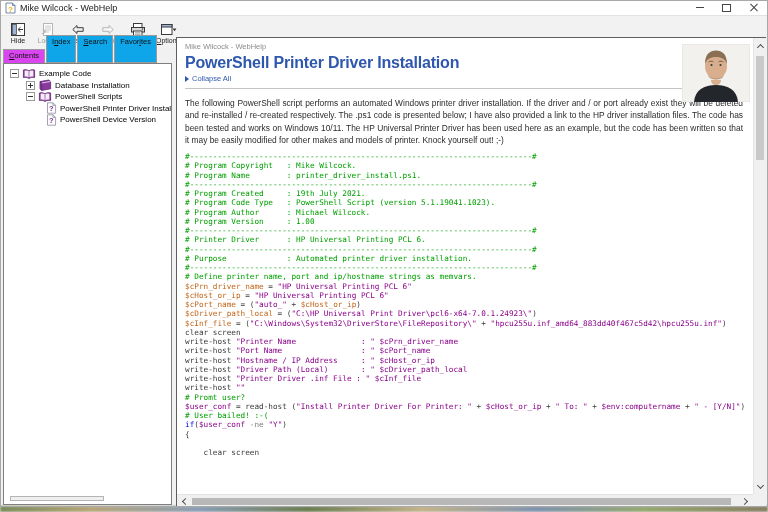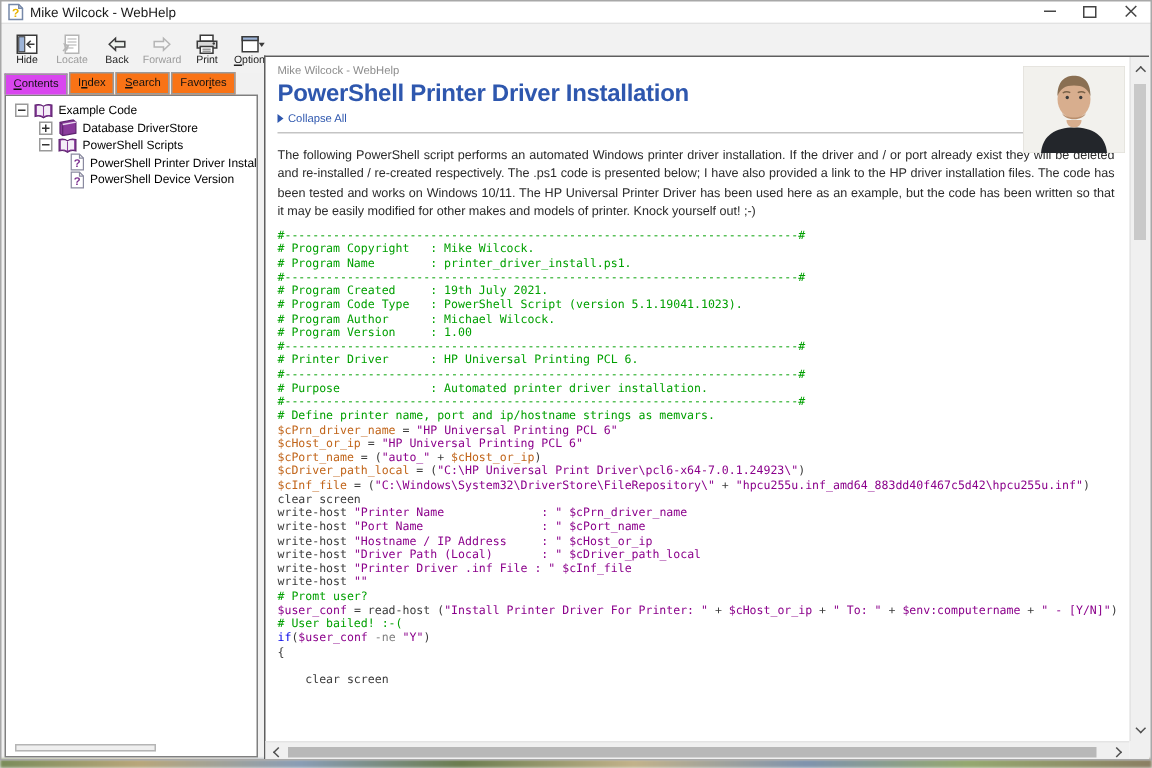--- a/index.html
+++ b/index.html
@@ -29,22 +29,22 @@
   .toolbar { position:absolute; top:15px; left:0; right:0; height:33px; background:#F2F2F2;
     border-top:1px solid #E2E2E2; z-index:5; }
   #toolbar-buttons { display:flex; padding-left:3px; height:100%; align-items:center; }
   .tb-btn { width:30px; height:30px; display:flex; flex-direction:column; align-items:center; justify-content:center; }
   .tb-icon { height:16px; display:flex; align-items:center; }
   .tb-label { font-size:7px; color:#222; margin-top:0px; }
   .tb-btn.disabled .tb-label { color:#9B9B9B; }
 
   
   #left-tabs { position:absolute; left:3px; top:49px; width:172px; height:14px; display:flex; align-items:flex-end; z-index:6; }
-  .tab { box-sizing:border-box; border:1px solid #9A9A9A; height:15px; padding:1px 5px 0; margin-right:1px;
-    background:#f97316; font-size:7.5px; color:#111; white-space:nowrap; }
+  .tab { box-sizing:border-box; border:1px solid #9A9A9A; height:28px; padding:1px 5px 0; margin-right:1px;
+    background:#0ea5e9; font-size:7.5px; color:#111; white-space:nowrap; }
   .tab.active { height:14px; background:#d946ef; border-bottom:none; }
 
   
   .tree-panel { position:absolute; left:3px; top:63px; width:169px; bottom:7px;
     background:#fff; border:1px solid #7F7F7F; box-sizing:border-box; overflow:hidden; z-index:5; }
   #tree { padding-top:4px; }
   .tree-row { display:flex; align-items:center; height:11.5px; font-size:8px; color:#000; white-space:nowrap; }
   .expander { position:relative; width:9px; height:9px; box-sizing:border-box; border:1px solid #9a9a9a;
     background:#fff; margin-right:3px; flex:none; }
   .expander::before { content:""; position:absolute; left:1px; right:1px; top:3px; height:1px; background:#333; }
@@ -209,21 +209,21 @@
       </div>
       <div class="tree-row" style="padding-left: 22px;">
         <span class="expander plus"></span>
         <span class="tree-icon">
           <svg width="14" height="12" viewBox="0 0 14 12">
             <path d="M2 2.6 L10.8 1 L12.6 2.4 L12.6 9.8 L3.8 11.4 L2 10 Z" fill="#8A3A9C" stroke="#5E2370" stroke-width="0.8"></path>
             <path d="M2 2.6 L3.8 4 L3.8 11.4" fill="none" stroke="#5E2370" stroke-width="0.8"></path>
             <path d="M3.8 4 L12.6 2.4" stroke="#EAD9F0" stroke-width="0.9" fill="none"></path>
           </svg>
         </span>
-        <span class="tree-label">Database DriverStore</span>
+        <span class="tree-label">Database Installation</span>
       </div>
       <div class="tree-row" style="padding-left: 22px;">
         <span class="expander"></span>
         <span class="tree-icon">
           <svg width="14" height="12" viewBox="0 0 14 12">
             <path d="M7 3 C5.5 1.6 3.4 1.4 1.4 2 L1.4 9.6 C3.4 9.1 5.5 9.3 7 10.5 C8.5 9.3 10.6 9.1 12.6 9.6 L12.6 2 C10.6 1.4 8.5 1.6 7 3 Z" fill="#8A3A9C" stroke="#5E2370" stroke-width="0.8"></path>
             <path d="M7 3.4 C6 2.5 4.6 2.3 2.6 2.7 L2.6 8.7 C4.6 8.4 6 8.7 7 9.6 C8 8.7 9.4 8.4 11.4 8.7 L11.4 2.7 C9.4 2.3 8 2.5 7 3.4 Z" fill="#F4EDF7"></path>
             <path d="M7 3.4 L7 9.6" stroke="#8A3A9C" stroke-width="0.7"></path>
           </svg>
         </span>

